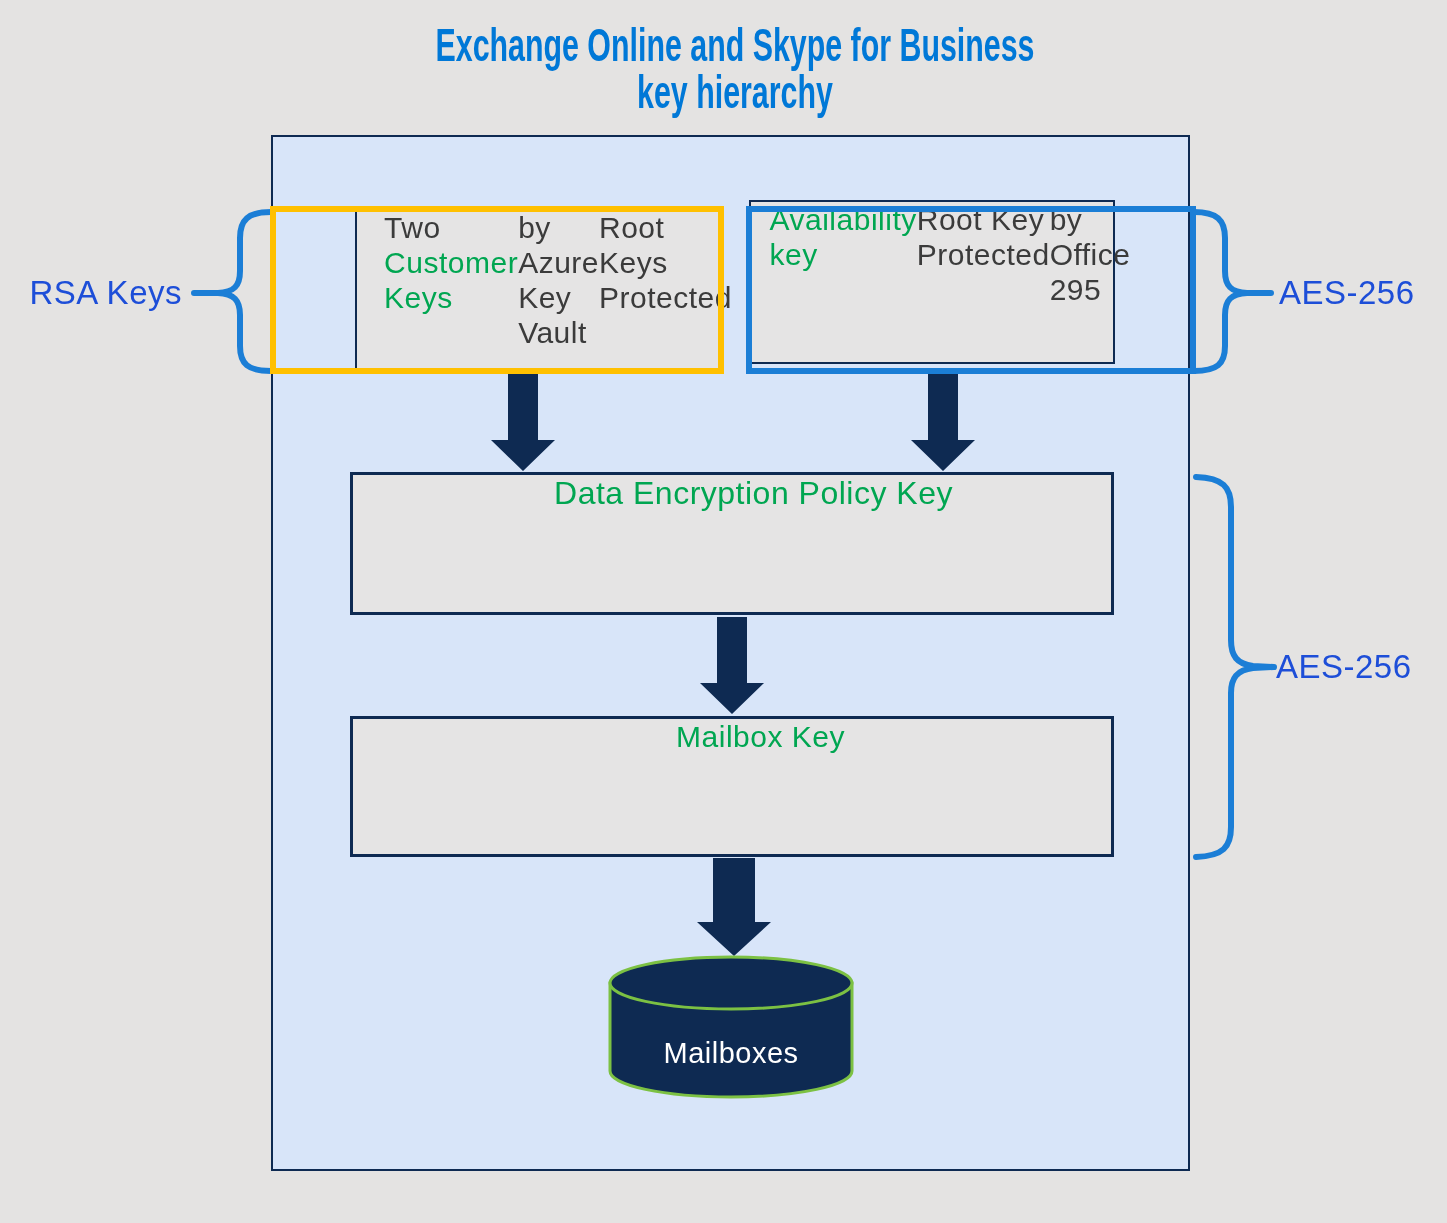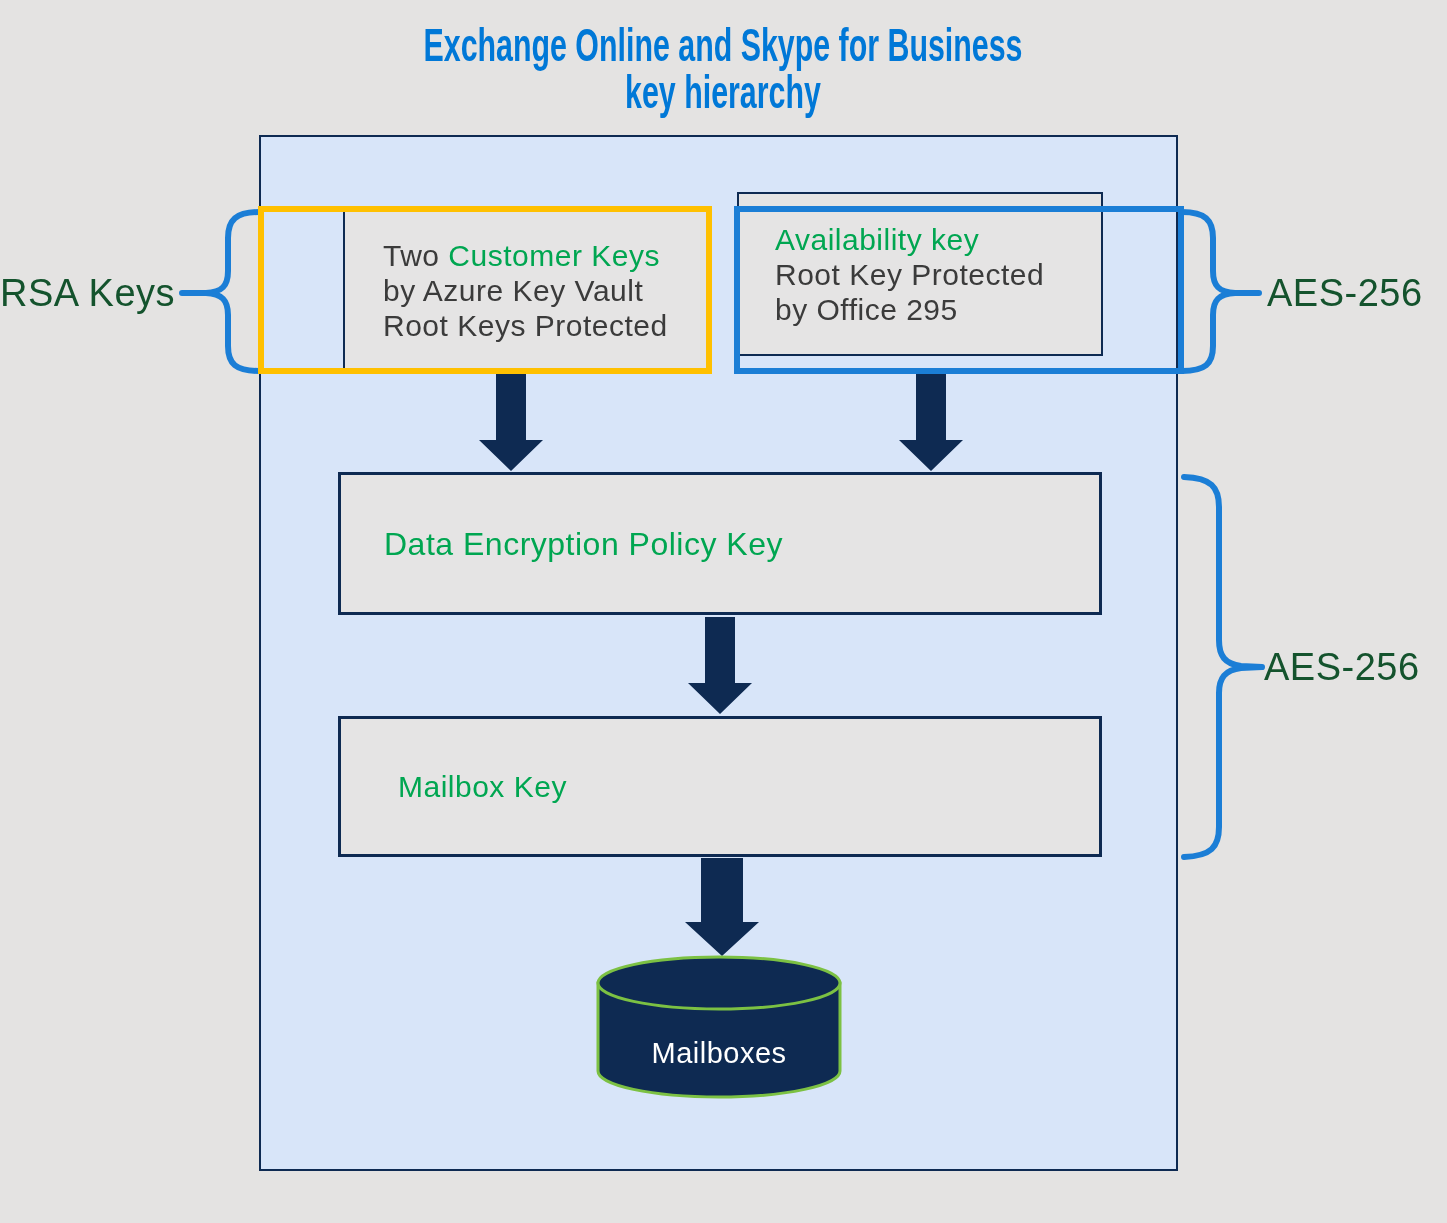--- a/index.html
+++ b/index.html
@@ -2,21 +2,21 @@
 <html><head>
 <meta charset="utf-8">
 <style>
   html,body{margin:0;padding:0;}
   body{
     width:1447px;height:1223px;
     background:#e4e3e2;
     font-family:"Liberation Sans", sans-serif;
     overflow:hidden;
   }
-  .stage{position:relative;width:1170px;height:1223px;}
+  .stage{position:relative;width:1170px;height:1223px;margin-left:12px;}
 
   
   .title{
     position:absolute;left:0;top:22px;width:1447px;
     text-align:center;
     font-weight:bold;font-size:46px;line-height:47px;
     color:#0078d7;
     transform:scaleX(0.66);
     transform-origin:722px 0;
     letter-spacing:0px;
@@ -26,37 +26,37 @@
   .container{
     position:absolute;left:259px;top:135px;width:919px;height:1036px;
     background:#d8e5f9;border:2px solid #0e2a52;box-sizing:border-box;
     z-index:1;
   }
 
   
   .gbox{
     position:absolute;background:#e5e4e4;border:2px solid #0e2a52;
     box-sizing:border-box;z-index:3;
-    display:flex;flex-direction:column;justify-content:center;
+    display:flex;flex-direction:row;justify-content:center;
     font-size:30px;line-height:35px;letter-spacing:0.5px;color:#3b3b3b;
   }
   .gbox .green{color:#00a651;}
   #box-customer{left:343px;top:208px;width:368px;height:164px;padding-left:38px;}
-  #box-availability{left:737px;top:192px;width:366px;height:164px;padding-left:36px;}
+  #box-availability{left:737px;top:200px;width:366px;height:164px;padding-left:36px;}
   #box-dep{left:338px;top:472px;width:764px;height:143px;border-width:3px;padding-left:43px;font-size:32px;line-height:36px;}
   #box-mailboxkey{left:338px;top:716px;width:764px;height:141px;border-width:3px;padding-left:57px;font-size:30px;line-height:36px;}
 
   
   .frame{position:absolute;box-sizing:border-box;background:transparent;z-index:5;}
   #frame-orange{left:258px;top:206px;width:454px;height:168px;border:6px solid #ffc000;}
   #frame-blue{left:734px;top:206px;width:450px;height:168px;border:6px solid #1b7ed6;}
 
   
   .side-label{
-    position:absolute;color:#14532d;font-size:38px;line-height:40px;
+    position:absolute;color:#1d4ed8;font-size:33px;line-height:40px;
     letter-spacing:0.5px;white-space:nowrap;z-index:6;
   }
   #label-rsa{left:0px;top:273px;width:170px;text-align:right;}
   #label-aes-top{left:1267px;top:273px;}
   #label-aes-bottom{left:1264px;top:647px;}
 
   
   .overlay{position:absolute;left:0;top:0;z-index:4;pointer-events:none;}
   .arrow{fill:#0e2a52;}
   .brace{fill:none;stroke:#1b7ed6;stroke-width:6;stroke-linecap:round;stroke-linejoin:round;}

